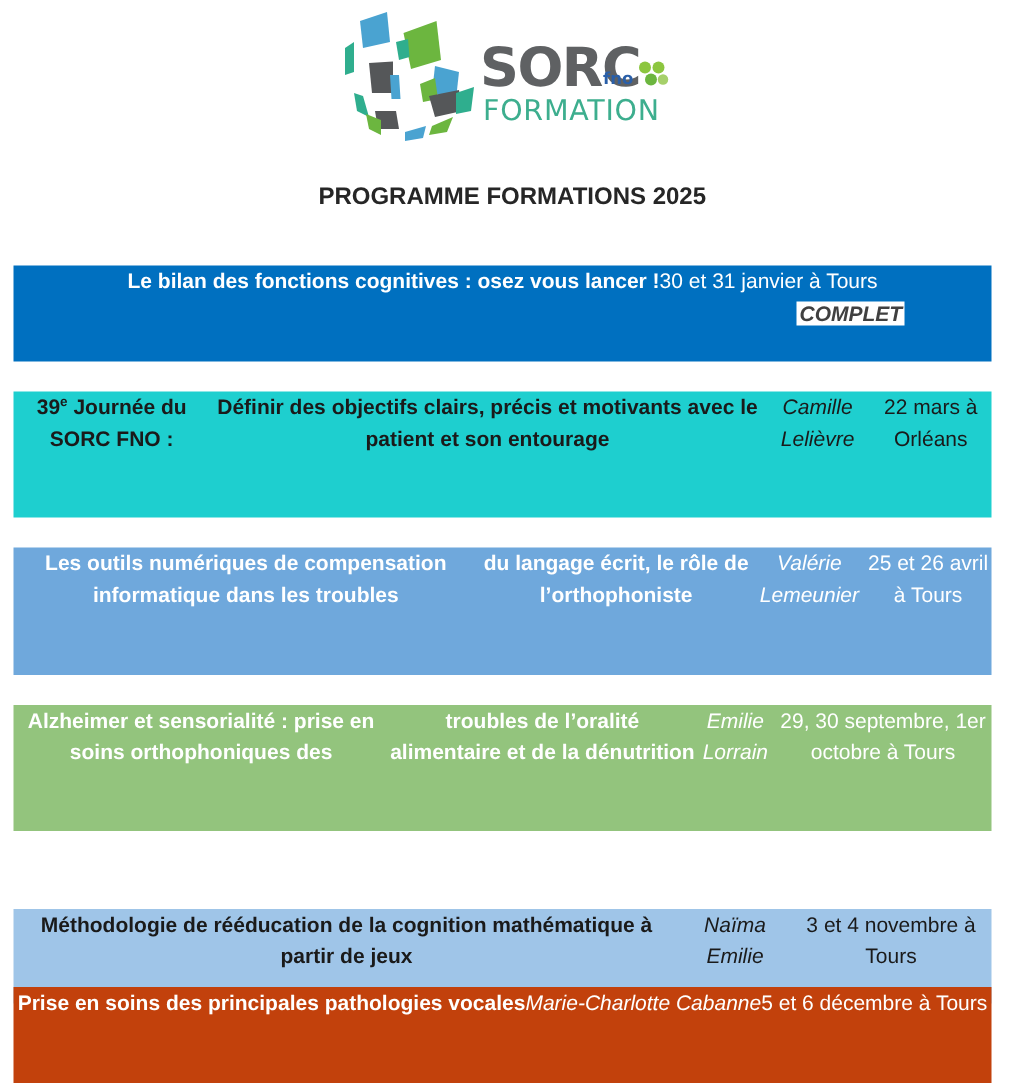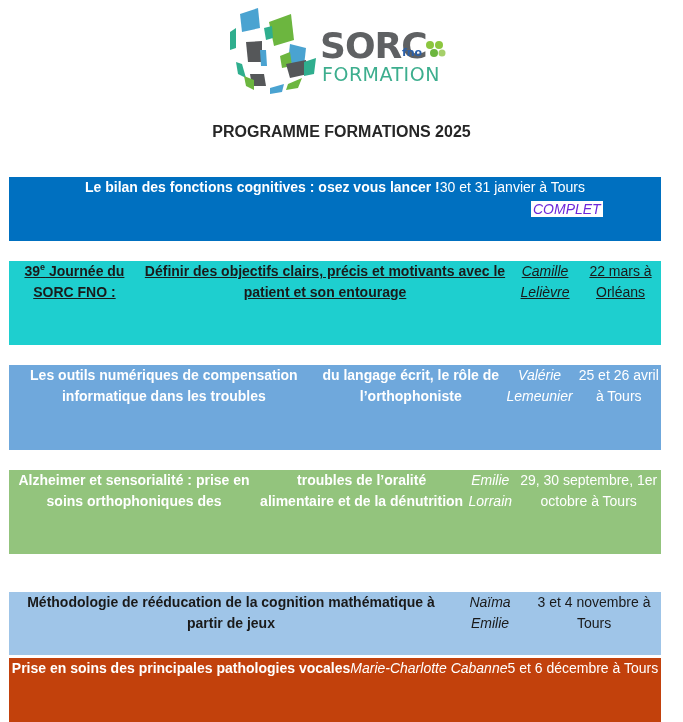--- a/index.html
+++ b/index.html
@@ -31,21 +31,21 @@
     position:absolute; left:9px; width:652px; text-align:center;
     font-size:14px; line-height:21px; box-sizing:border-box;
     display:flex; flex-direction:row; justify-content:center;
   }
   .box .t { font-weight:bold; }
   .box .p { font-style:italic; }
   .white { color:#ffffff; }
   .dark { color:#1a1a1a; }
   .complet {
     position:absolute; left:522px; top:24px; background:#ffffff;
-    color:#6d28d9; font-weight:normal; font-style:italic; font-size:14px;
+    color:#404040; font-weight:bold; font-style:italic; font-size:14px;
     line-height:16px; padding:0 2px;
   }
   sup { font-size:9px; line-height:0; }
 </style>
 </head>
 <body>
 
 <div class="logo">
   <svg width="96" height="92" viewBox="0 0 96 92" style="position:absolute;left:0;top:0;">
     <polygon points="16,10 34,4 36,24 18,28" fill="#4aa3d1"></polygon>
@@ -76,42 +76,42 @@
 </div>
 
 <div class="title">PROGRAMME FORMATIONS 2025</div>
 
 <div class="box white" style="top:177px;height:64px;background:#0070c0;">
   <div class="t">Le bilan des fonctions cognitives : osez vous lancer !</div>
   <div>30 et 31 janvier à Tours</div>
   <span class="complet">COMPLET</span>
 </div>
 
-<div class="box dark" style="top:261px;height:84px;background:#1ecfcf;text-decoration:underline;">
+<div class="box dark" style="top:261px;height:84px;background:#1ecfcf;">
   <div class="t"><span>39</span><sup>e</sup><span> Journée du SORC FNO :</span></div>
   <div class="t">Définir des objectifs clairs, précis et motivants avec le patient et son entourage</div>
   <div class="p">Camille Lelièvre</div>
   <div>22 mars à Orléans</div>
 </div>
 
 <div class="box white" style="top:365px;height:85px;background:#6fa8dc;">
   <div class="t">Les outils numériques de compensation informatique dans les troubles</div>
   <div class="t">du langage écrit, le rôle de l’orthophoniste</div>
   <div class="p">Valérie Lemeunier</div>
   <div>25 et 26 avril à Tours</div>
 </div>
 
 <div class="box white" style="top:470px;height:84px;background:#93c47d;">
   <div class="t">Alzheimer et sensorialité : prise en soins orthophoniques des</div>
   <div class="t">troubles de l’oralité alimentaire et de la dénutrition</div>
   <div class="p">Emilie Lorrain</div>
   <div>29, 30 septembre, 1er octobre à Tours</div>
 </div>
 
-<div class="box dark" style="top:592px;height:63px;background:#9fc5e8;">
+<div class="box dark" style="top:606px;height:63px;background:#9fc5e8;">
   <div class="t">Méthodologie de rééducation de la cognition mathématique à partir de jeux</div>
   <div class="p">Naïma Emilie</div>
   <div>3 et 4 novembre à Tours</div>
 </div>
 
 <div class="box white" style="top:658px;height:64px;background:#c2410c;">
   <div class="t">Prise en soins des principales pathologies vocales</div>
   <div class="p">Marie-Charlotte Cabanne</div>
   <div>5 et 6 décembre à Tours</div>
 </div>

